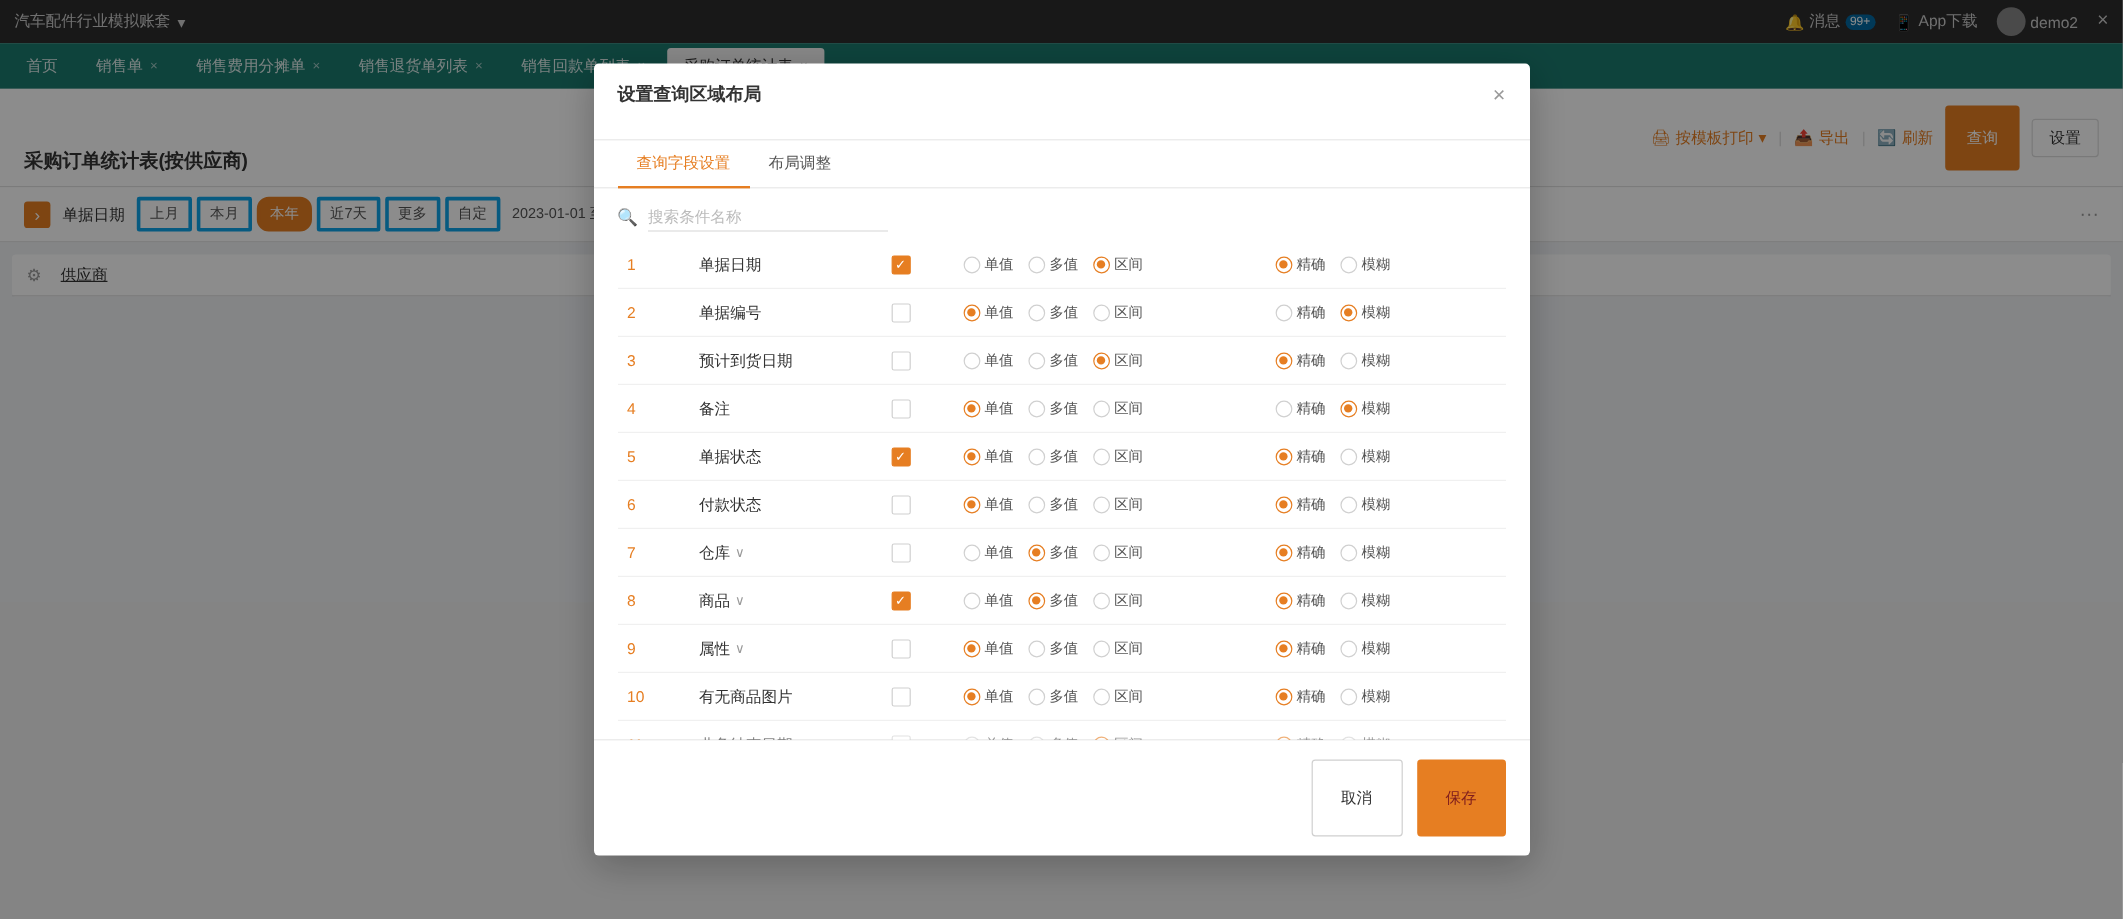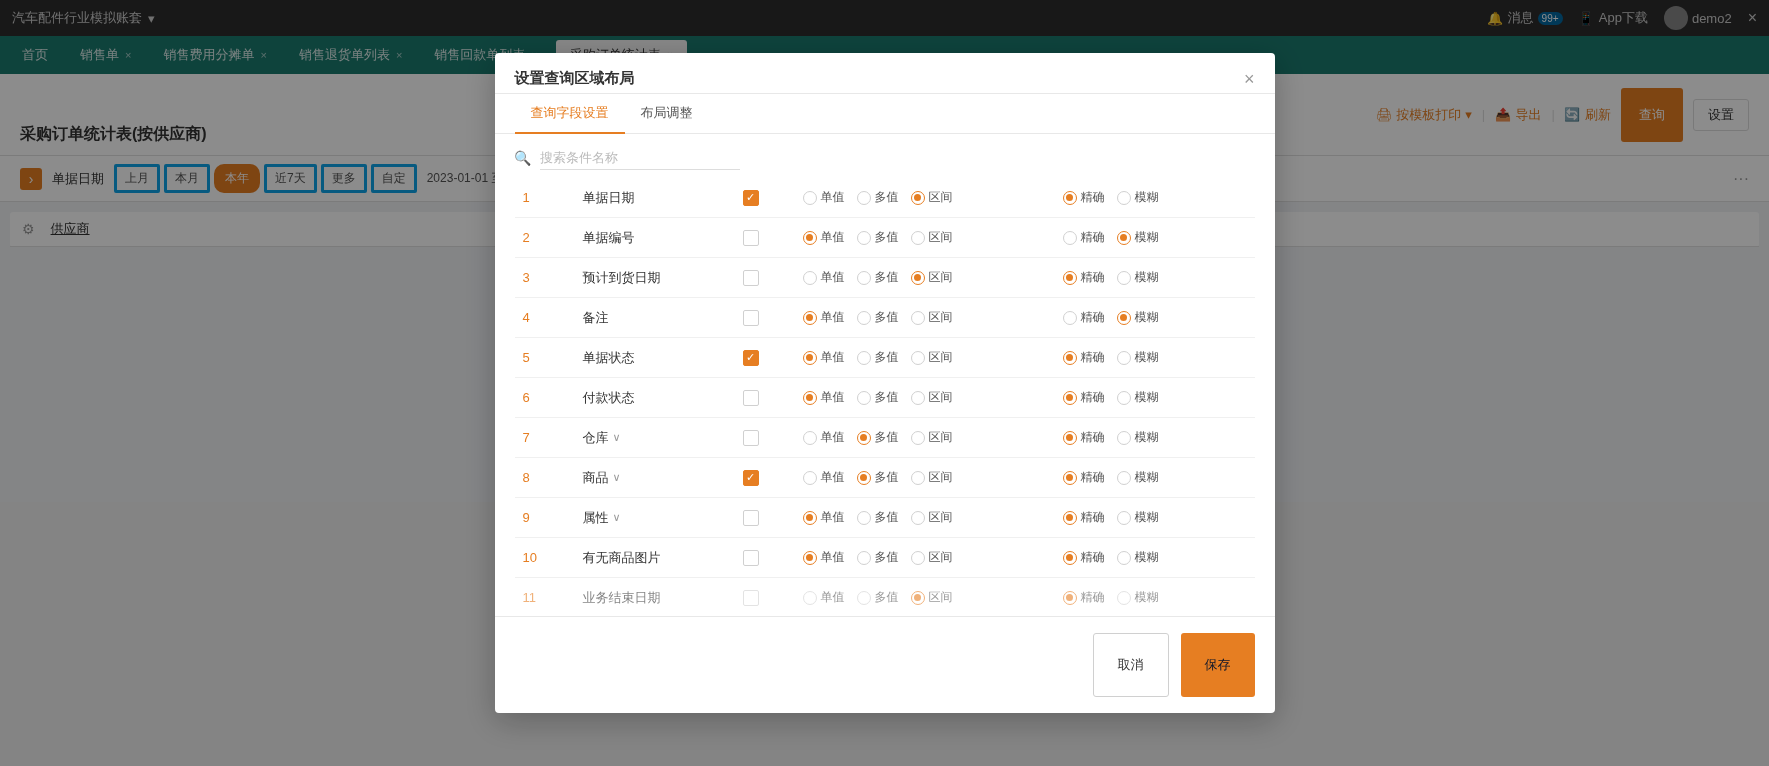--- a/index.html
+++ b/index.html
@@ -110,21 +110,21 @@
     .dialog {
       background: white;
       border-radius: 4px;
       width: 780px;
       max-height: 660px;
       box-shadow: 0 8px 32px rgba(0,0,0,0.25);
       display: flex;
       flex-direction: column;
     }
     .dialog-header {
-      padding: 16px 20px 5px;
+      padding: 16px 20px 28px;
       border-bottom: 1px solid #e8e8e8;
       display: flex;
       align-items: center;
       justify-content: space-between;
     }
     .dialog-title { font-size: 15px; font-weight: 600; color: #333; }
     .dialog-close { font-size: 18px; color: #999; cursor: pointer; background: none; border: none; line-height: 1; }
 
     
     .dialog-tabs {
@@ -261,21 +261,21 @@
       border: 1px solid #d0d0d0;
       background: white;
       border-radius: 3px;
       cursor: pointer;
       font-size: 13px;
       color: #333;
     }
     .btn-save {
       padding: 7px 24px;
       background: #e67e22;
-      color: #0f172a;
+      color: #7f1d1d;
       border: none;
       border-radius: 3px;
       cursor: pointer;
       font-size: 13px;
     }
 
     
     .settings-table::-webkit-scrollbar { width: 6px; }
     .settings-table::-webkit-scrollbar-track { background: #f0f0f0; }
     .settings-table::-webkit-scrollbar-thumb { background: #ccc; border-radius: 3px; }

